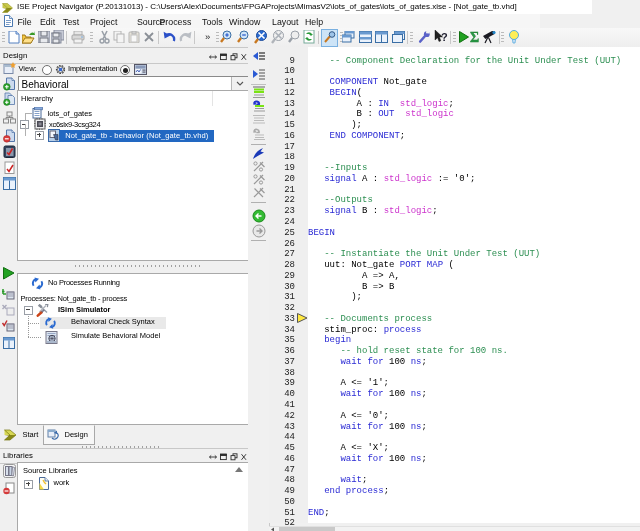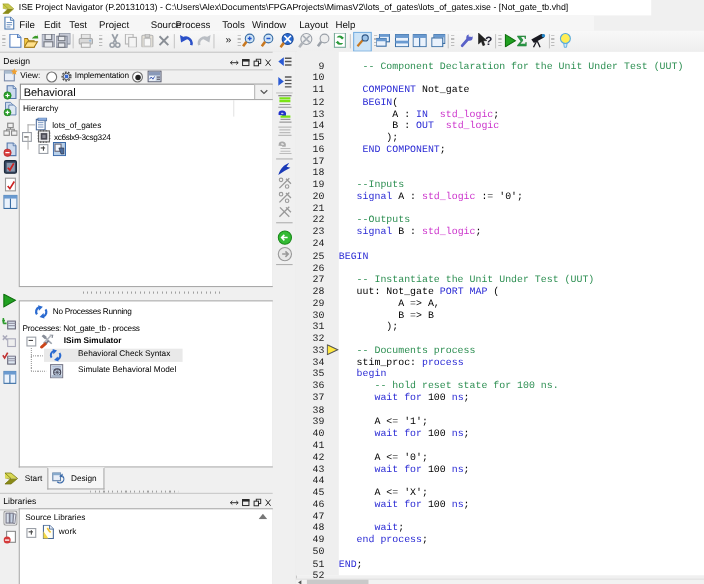--- a/index.html
+++ b/index.html
@@ -276,20 +276,21 @@
 
   <div class="abs" style="left:7px;top:33px;width:1px;height:11.5px;background:#b0b0b0;"></div>
   <div class="abs" style="left:17px;top:39.5px;width:7px;height:7px;background:#fff;border:1px solid #999ea6;"></div>
   <div class="abs" style="left:19px;top:43px;width:4px;height:1px;background:#444;"></div>
   <div class="abs" style="left:20.5px;top:41.5px;width:1px;height:4px;background:#444;"></div>
   <svg class="abs" style="left:30px;top:38px" width="12" height="13" viewBox="0 0 12 13">
     <rect x="0.5" y="0.5" width="11" height="12" fill="#b8d0ea" stroke="#3a6aaa"></rect>
     <rect x="2" y="2" width="5.5" height="6.5" fill="#f4f8ff" stroke="#667"></rect>
     <path d="M5.5 5.5 L10 5.5 L10 11 L7.5 11 Z" fill="#4a6a9a" stroke="#223" stroke-width="0.5"></path>
   </svg>
+  <div class="abs sel tree" style="left:41px;top:38.8px;height:11.8px;width:148.5px;padding:0 3px 0 3.5px;line-height:11.8px;letter-spacing:0.12px;">Not_gate_tb - behavior (Not_gate_tb.vhd)</div>
 </div>
 
 <div class="abs dots" style="left:75px;top:264.5px;width:125px;"></div>
 
 <div class="abs white" style="left:17px;top:272.5px;width:230px;height:20px;">
   <svg class="abs" style="left:13px;top:3px" width="13" height="13" viewBox="0 0 13 13">
     <path d="M2.6 8.8 A4.3 4.3 0 0 1 4.4 2.4" fill="none" stroke="#2a6ad0" stroke-width="2"></path>
     <path d="M10.4 4.2 A4.3 4.3 0 0 1 8.6 10.6" fill="none" stroke="#2a6ad0" stroke-width="2"></path>
     <path d="M3.6 0.4 L8 1.8 L4.4 5.4 Z" fill="#2a6ad0"></path>
     <path d="M9.4 12.6 L5 11.2 L8.6 7.6 Z" fill="#2a6ad0"></path>

